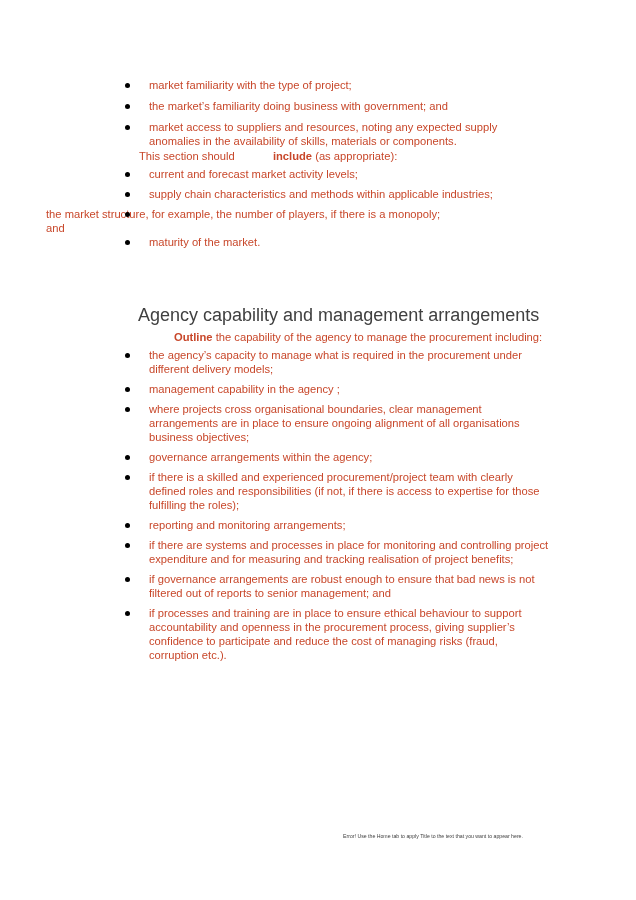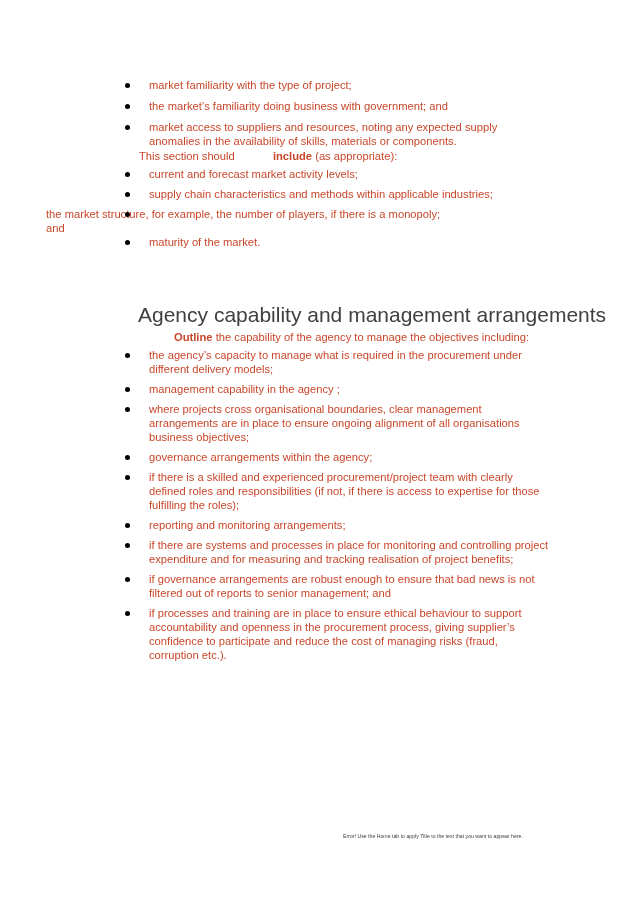--- a/index.html
+++ b/index.html
@@ -3,21 +3,21 @@
   <meta charset="utf-8">
   <style>
     html, body { margin:0; padding:0; background:#ffffff; }
     body { width:636px; height:900px; position:relative; overflow:hidden; font-family:"Liberation Sans", sans-serif; }
     .page { position:absolute; left:0; top:0; width:636px; height:900px; }
     .ul { position:absolute; left:0; width:636px; margin:0; padding:0; list-style:none; }
     .li { position:relative; padding-left:149px; width:400px; font-size:11.2px; line-height:14px; color:#c8472a; }
     .bullet { position:absolute; left:125px; top:5px; width:5px; height:5px; background:#000; border-radius:50%; }
     .para { position:absolute; left:139px; font-size:11.2px; line-height:14px; color:#c8472a; }
     .para b { color:#c8472a; font-weight:bold;padding-left:35px; }
-    .heading { position:absolute; left:138px; top:305px; font-size:21px; color:#404040; line-height:20px; }
+    .heading { position:absolute; left:138px; top:305px; font-size:18px; color:#404040; line-height:20px; }
     .footer { position:absolute; left:343px; top:832px; font-size:5.2px; color:#404040; line-height:8px; }
   </style>
 </head>
 <body>
 
 <div class="page">
 
   <div class="ul" style="top:78px;">
     <div class="li" style="margin-bottom:7px;">
       <span class="bullet"></span>
@@ -52,21 +52,21 @@
     </div>
     <div class="li">
       <span class="bullet"></span>
       <span>maturity of the market.</span>
     </div>
   </div>
 
   <div class="heading">Agency capability and management arrangements</div>
 
   <div class="para" style="top:330px;">
-    <b>Outline</b><span> the capability of the agency to manage the objectives including:</span>
+    <b>Outline</b><span> the capability of the agency to manage the procurement including:</span>
   </div>
 
   <div class="ul" style="top:348px;">
     <div class="li" style="margin-bottom:6px;">
       <span class="bullet"></span>
       <span>the agency’s capacity to manage what is required in the procurement under different delivery models;</span>
     </div>
     <div class="li" style="margin-bottom:6px;">
       <span class="bullet"></span>
       <span>management capability in the agency ;</span>

